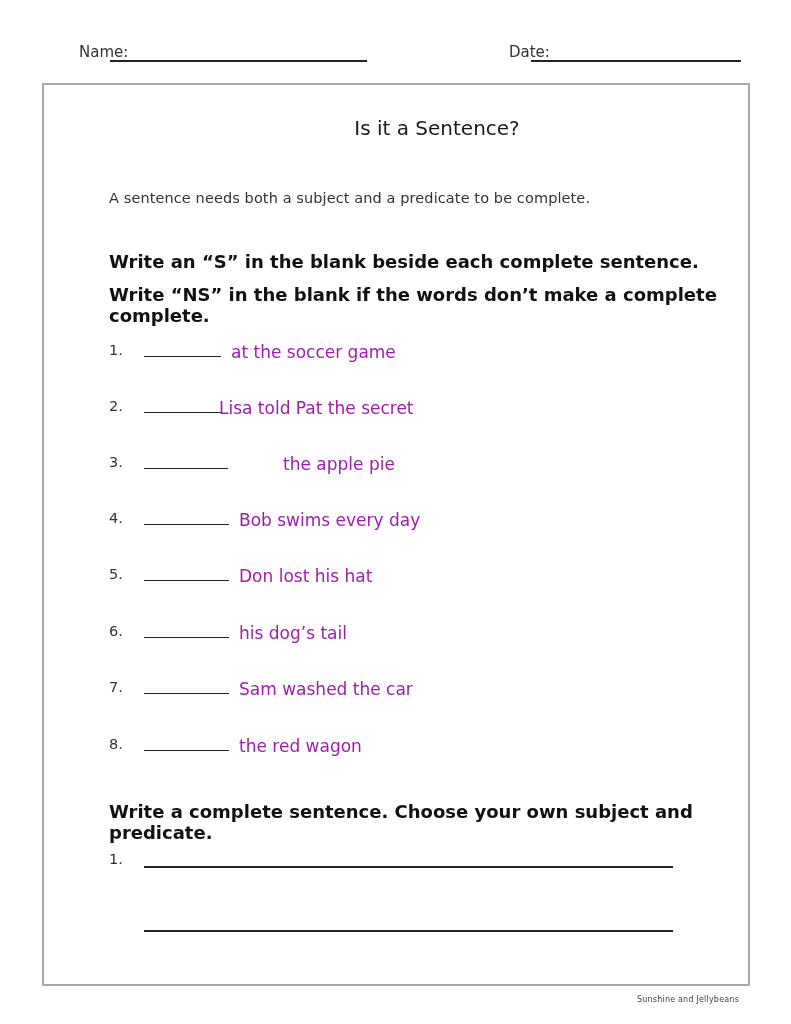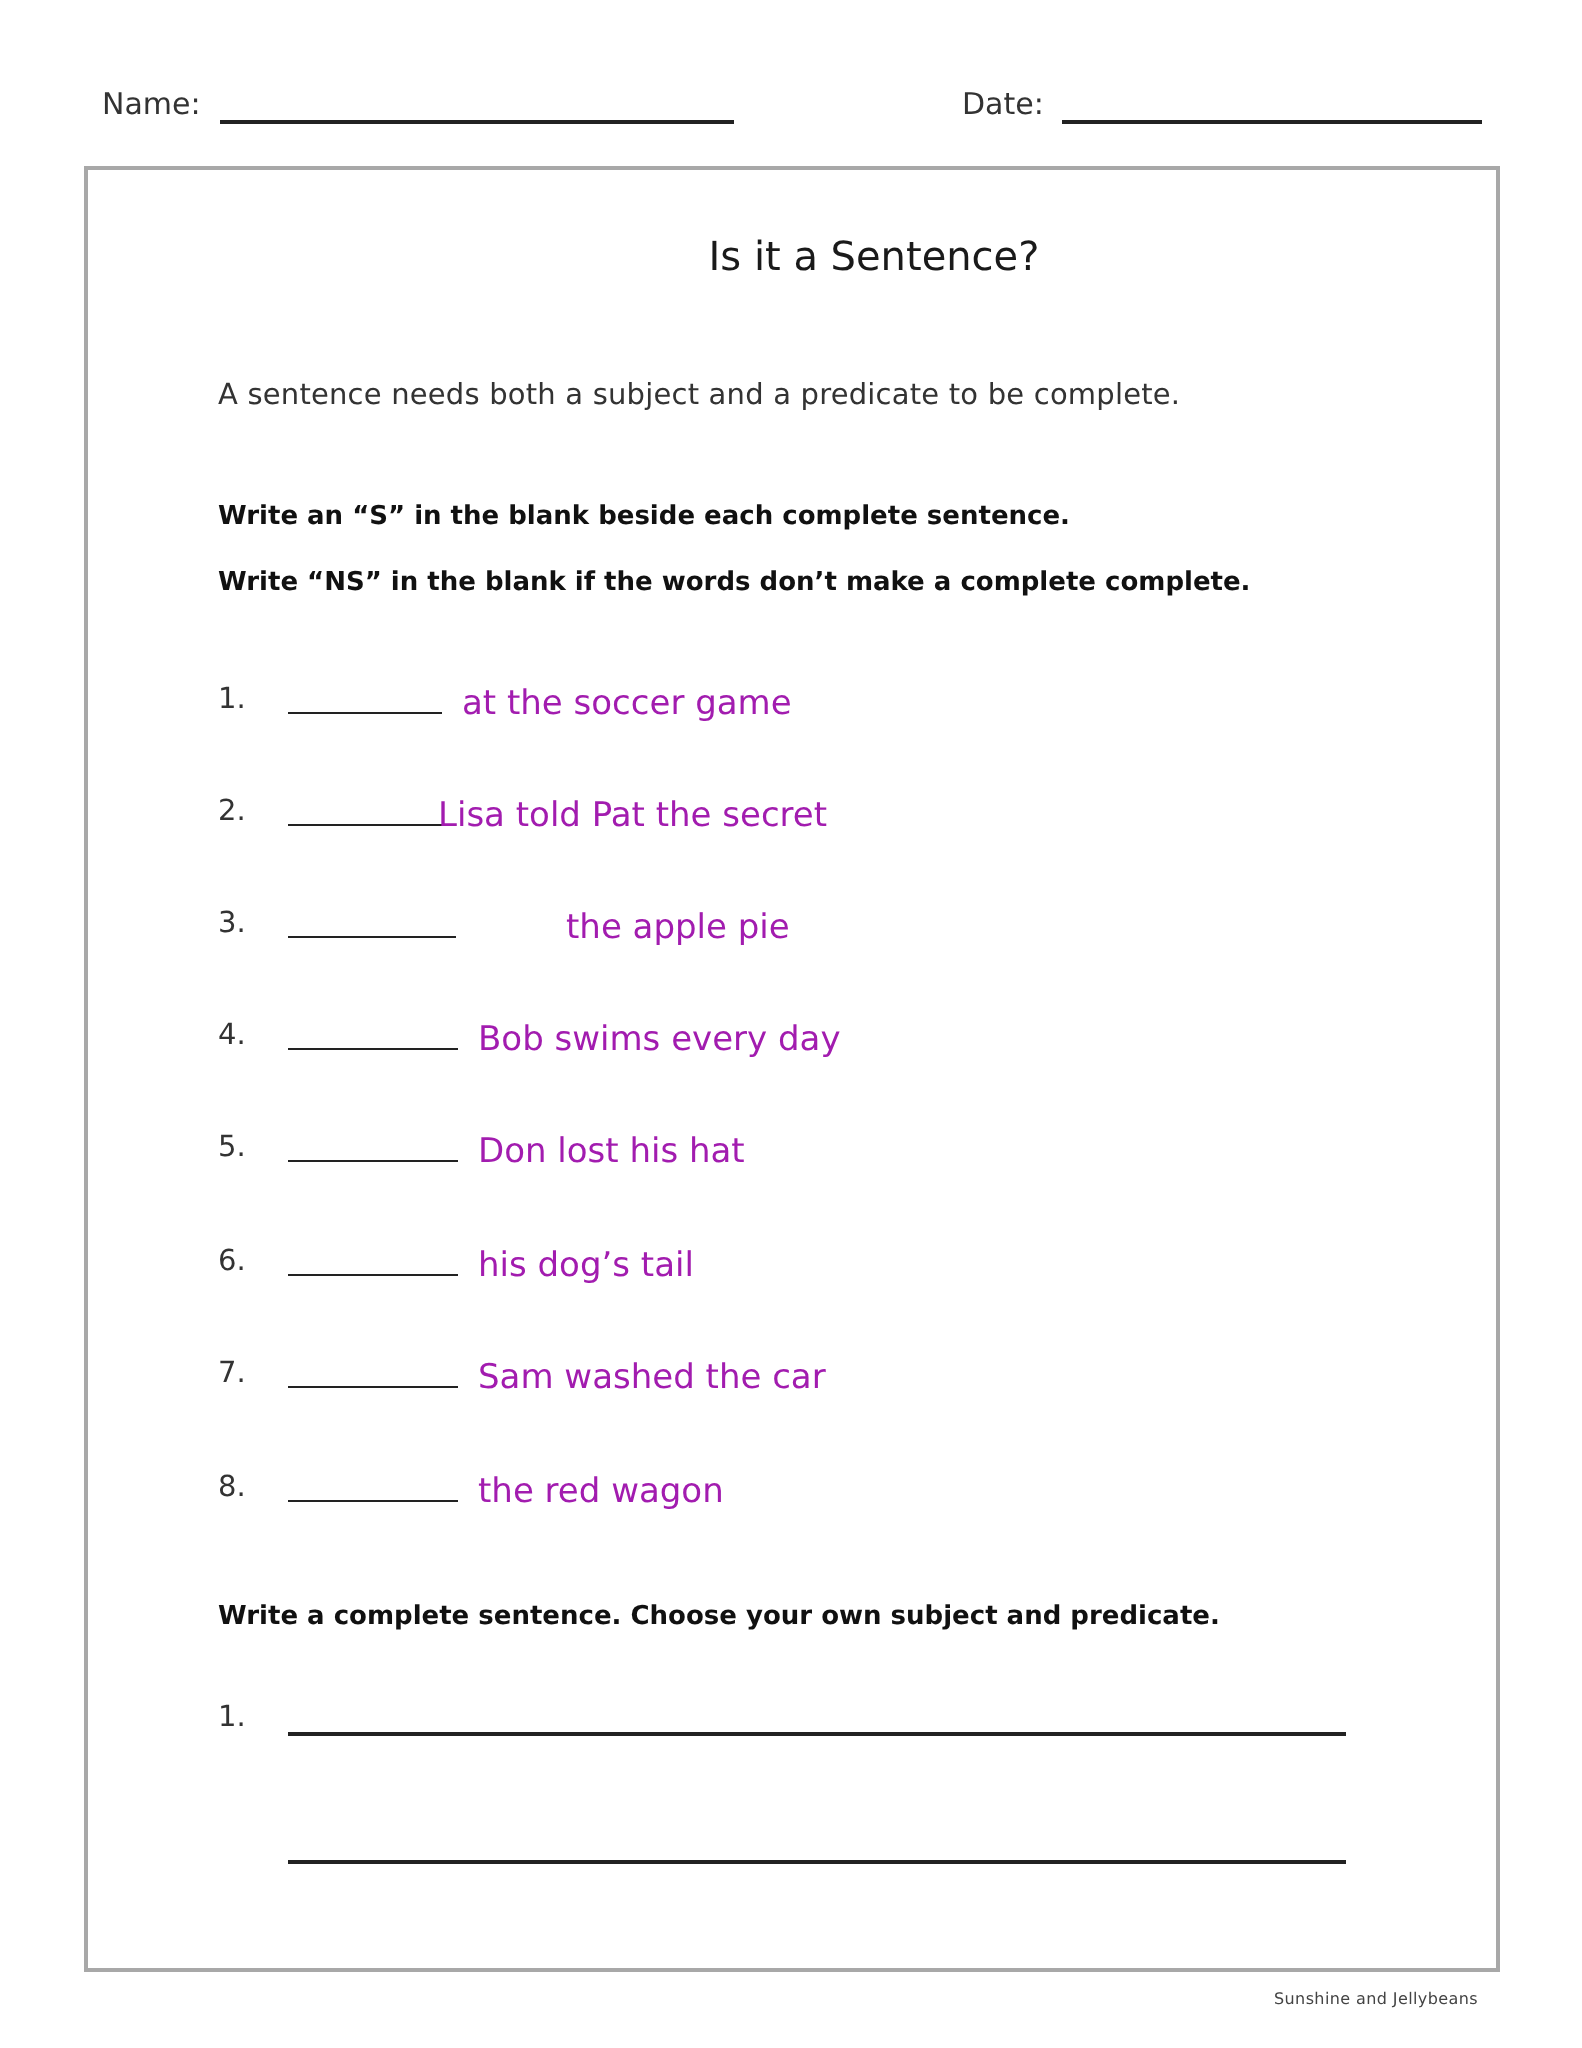--- a/index.html
+++ b/index.html
@@ -1,32 +1,32 @@
 <!DOCTYPE html>
 <html><head>
 <meta charset="utf-8">
 <style>
   html, body { margin: 0; padding: 0; background: #ffffff; }
   body {
     width: 791px; height: 1024px; position: relative; overflow: hidden;
     font-family: "DejaVu Sans", sans-serif; color: #2a2a2a;
   }
   .abs { position: absolute; }
-  .hdr-label { font-size: 15px; color: #333; top: 43px; }
+  .hdr-label { font-size: 15px; color: #333; top: 43px; margin-left: 28px; }
   .hdr-line { height: 1.5px; background: #222; top: 60px; }
   .frame {
     left: 42px; top: 83px; width: 704px; height: 899px;
     border: 2px solid #a8a8a8; box-sizing: content-box;
   }
   .title {
     left: 42px; width: 790px; top: 116px; text-align: center;
     font-size: 20px; color: #1a1a1a;
   }
   .intro { left: 109px; top: 190px; font-size: 14.5px; color: #333; letter-spacing: 0.1px; }
-  .instr { left: 109px; font-size: 13px; font-weight: bold; color: #111; }
+  .instr { left: 109px; font-size: 18px; font-weight: bold; color: #111; }
   .item-num { left: 109px; font-size: 14.5px; color: #333; }
   .item-blank { left: 144px; height: 1.3px; background: #222; }
   .item-text { font-size: 17px; color: #a21caf; }
   .write-line { left: 144px; width: 529px; height: 1.5px; background: #222; }
   .footer { left: 637px; top: 995px; font-size: 8px; color: #444; letter-spacing: 0.2px; }
 </style>
 </head>
 <body>
 
 <span class="abs hdr-label" style="left:51px;">Name:</span>

